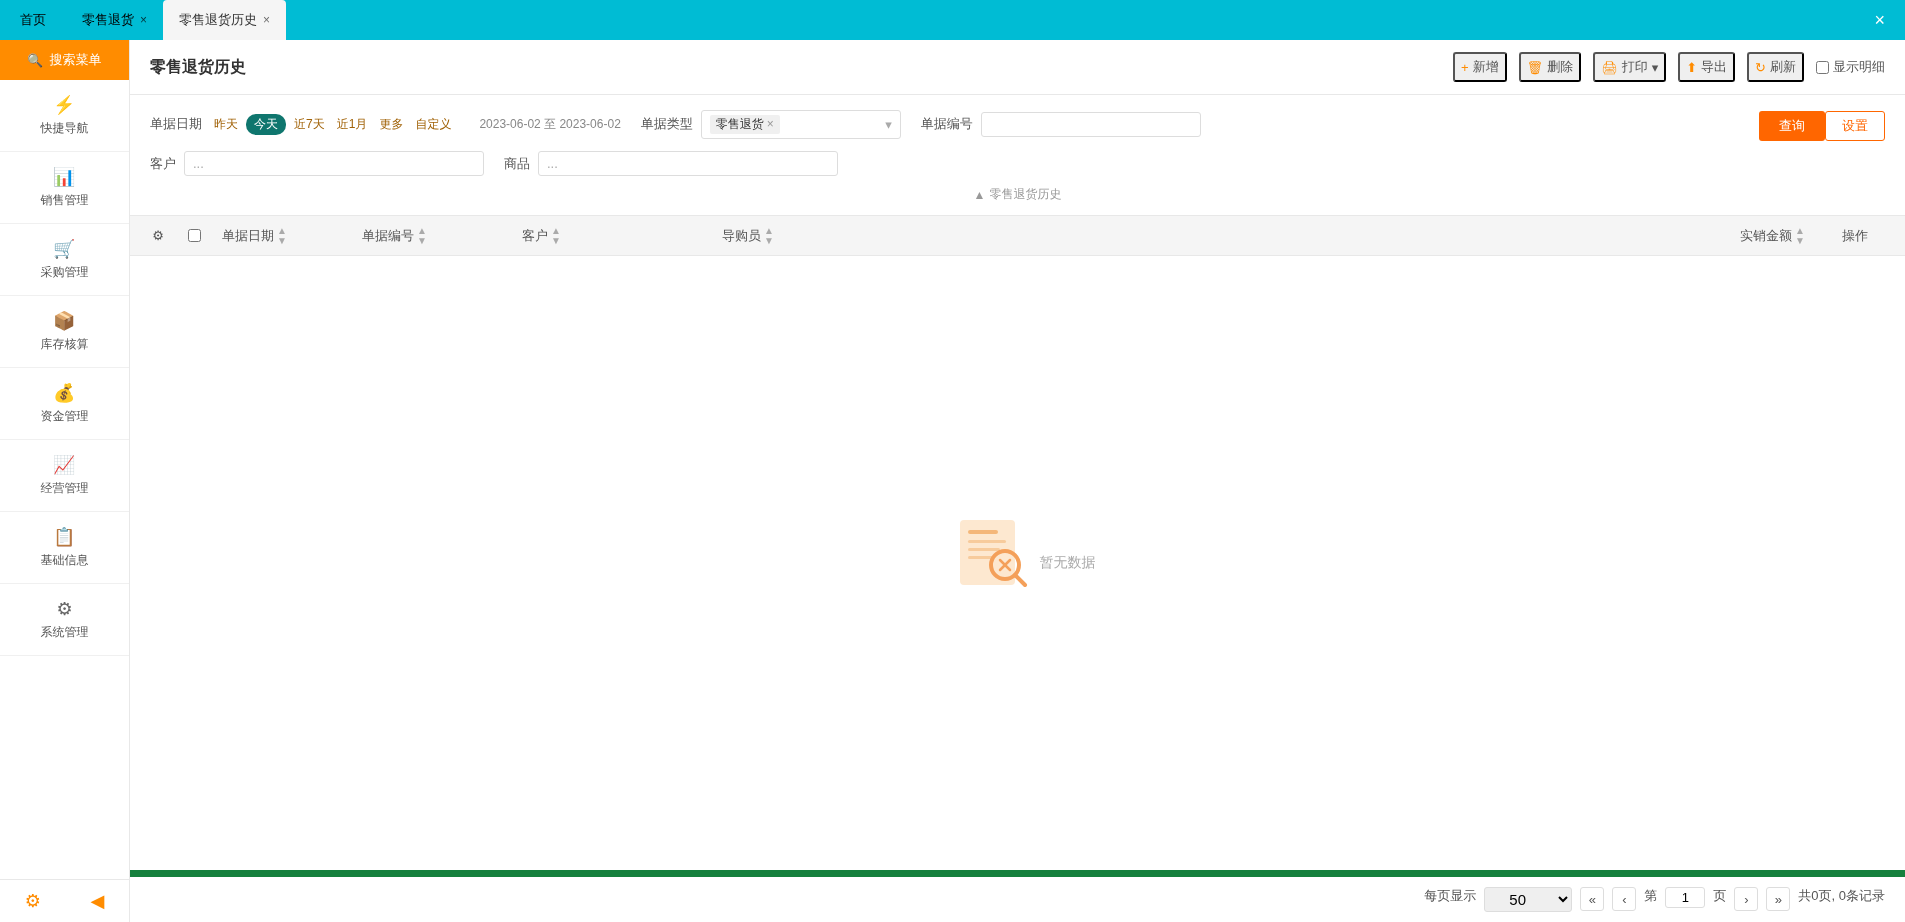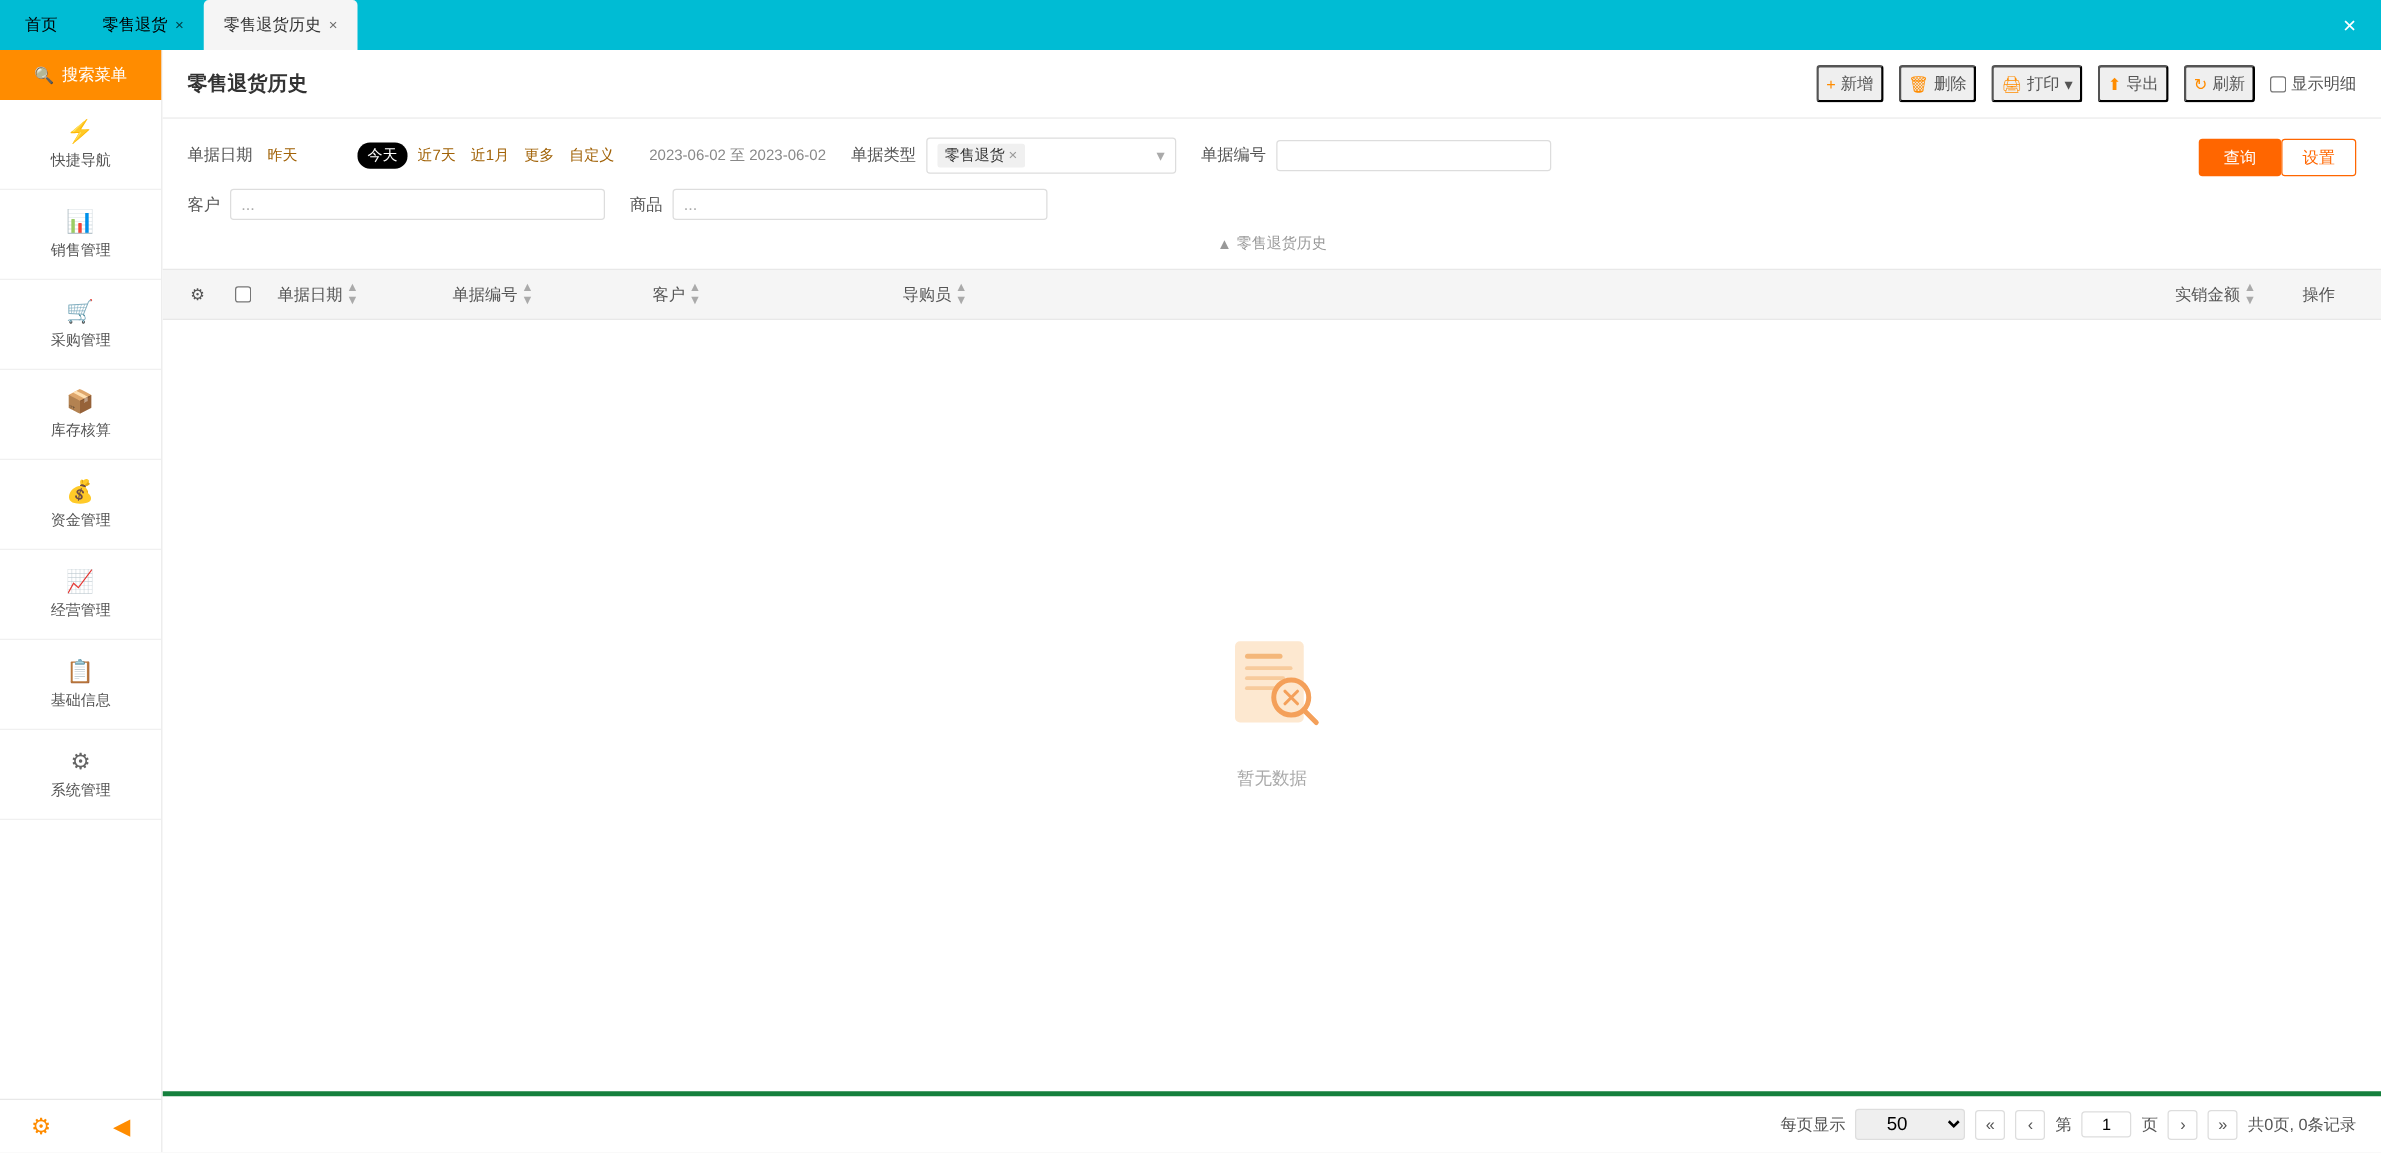--- a/index.html
+++ b/index.html
@@ -209,25 +209,24 @@
       align-items: center;
       gap: 4px;
     }
     .date-btn {
       font-size: 12px;
       color: #a16207;
       cursor: pointer;
       padding: 2px 4px;
     }
     .date-btn.active {
-      background: #000000;
+      background: #0f766e;
       color: #fff;
       border-radius: 10px;
       padding: 2px 8px;
-      margin-left: 40px;
     }
     .date-range {
       font-size: 12px;
       color: #888;
       margin-left: 16px;
     }
     .filter-select {
       display: flex;
       align-items: center;
       border: 1px solid #ddd;
@@ -321,40 +320,39 @@
     .th-client { width: 200px; }
     .th-guide { width: 160px; }
     .th-amount { flex: 1; justify-content: flex-end; }
     .th-action { width: 80px; justify-content: center; align-items: center; }
     .sort-icon { font-size: 10px; color: #aaa; display: flex; flex-direction: column; line-height: 1; }
 
     
     .empty-state {
       flex: 1;
       display: flex;
-      flex-direction: column;
       align-items: center;
       justify-content: center;
       color: #aaa;
       font-size: 14px;
     }
     .empty-icon {
       width: 100px;
       height: 100px;
       margin-bottom: 16px;
     }
 
     
     .pagination {
       display: flex;
-      align-items: center;
+      align-items: flex-start;
       justify-content: flex-end;
       padding: 10px 20px;
       background: #fff;
-      border-top: 4px solid #15803d;
+      border-top: 7px solid #15803d;
       font-size: 13px;
       color: #555;
       gap: 8px;
       flex-shrink: 0;
     }
     .pagination select {
       border: 1px solid #ddd;
       border-radius: 3px;
       padding: 2px 20px;
       font-size: 15px;

